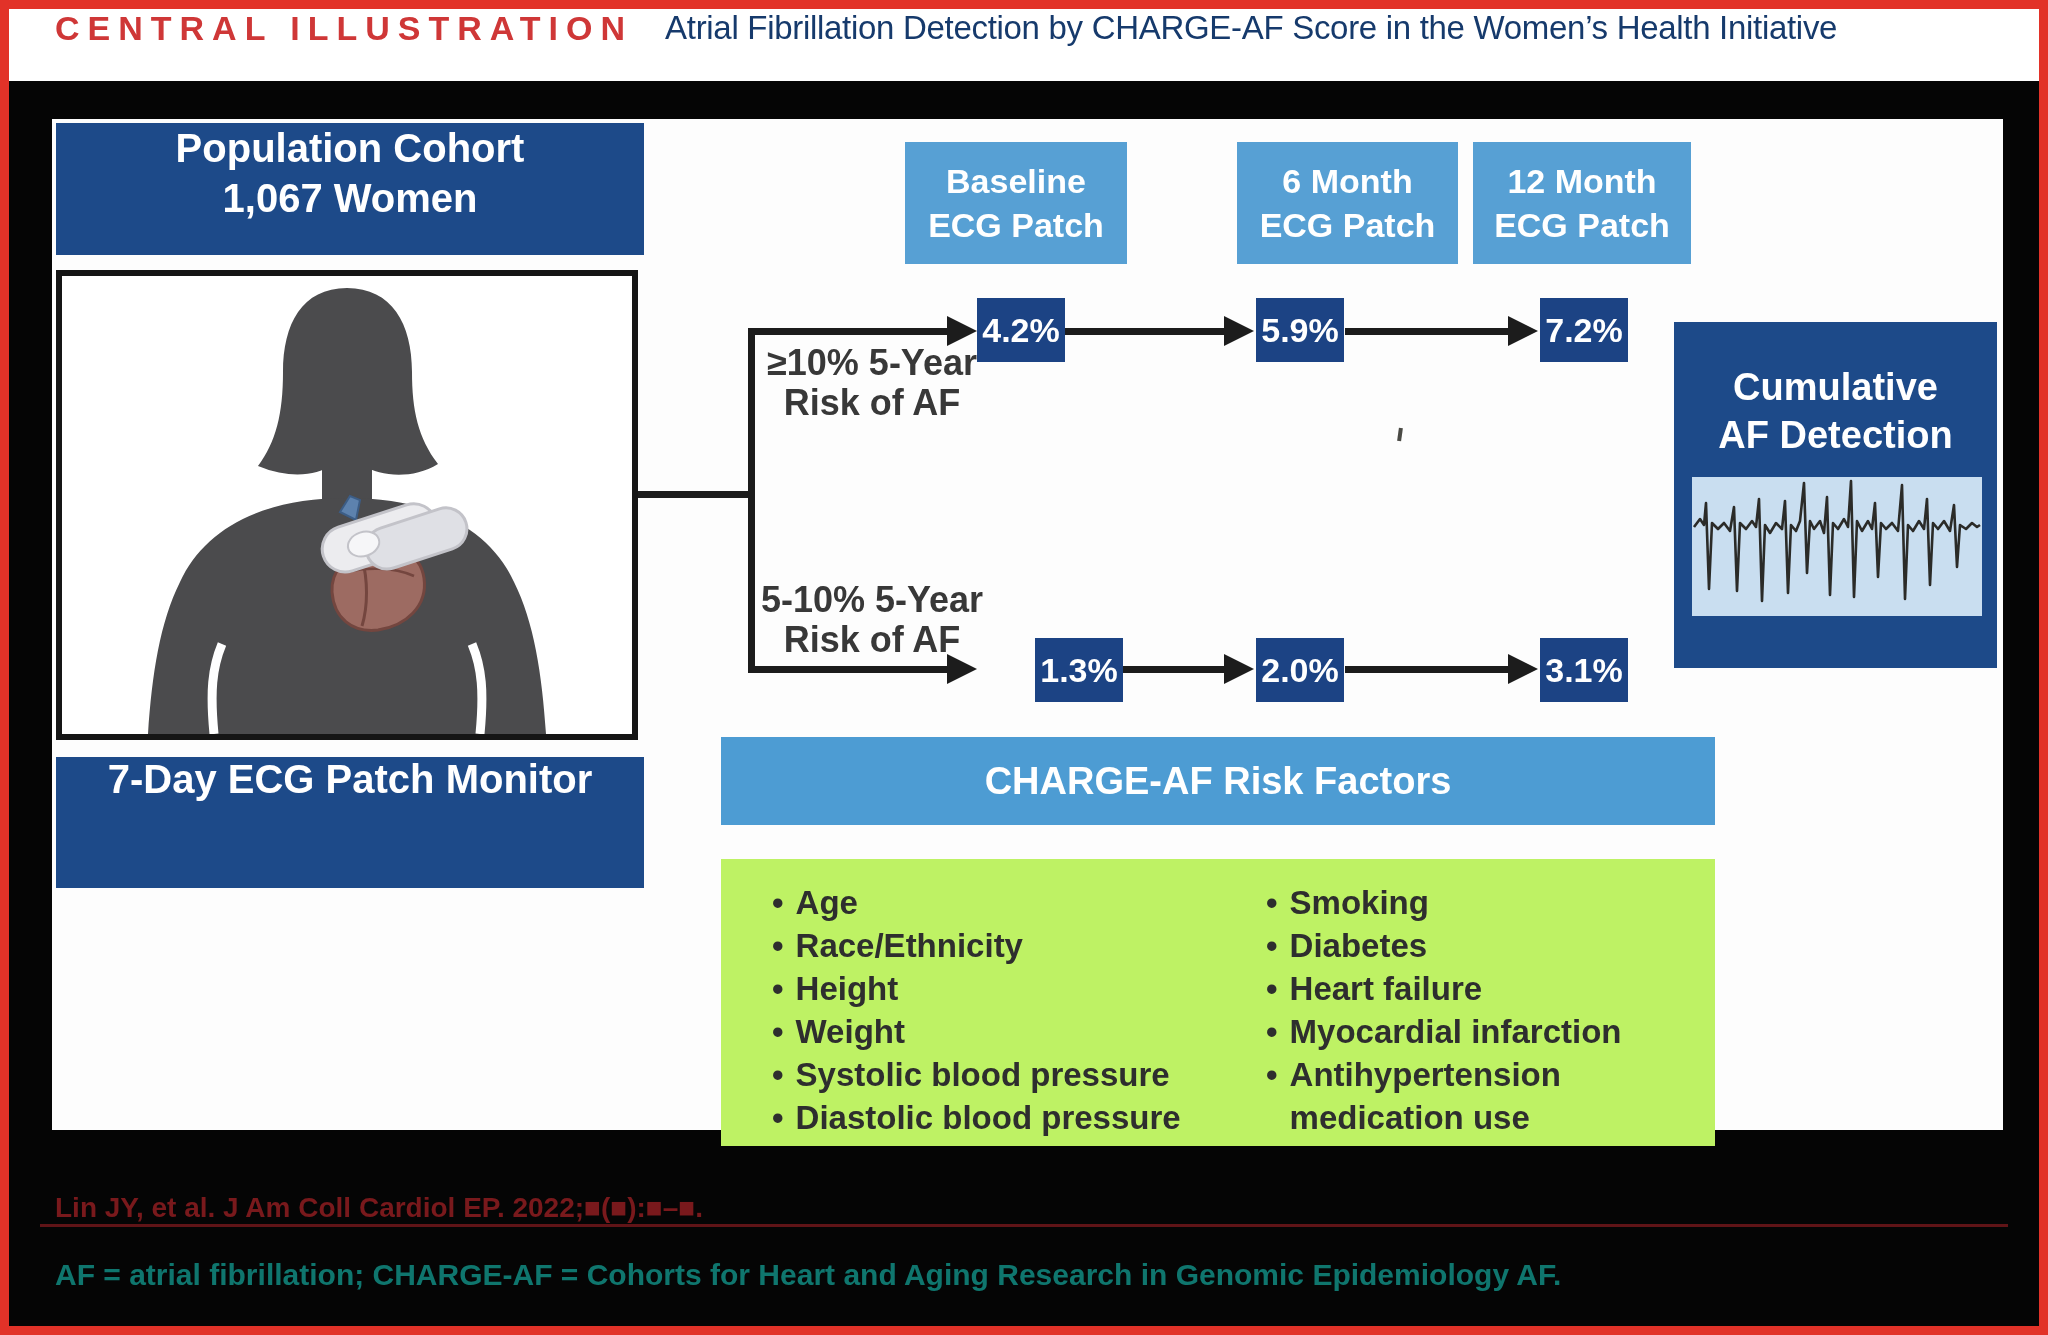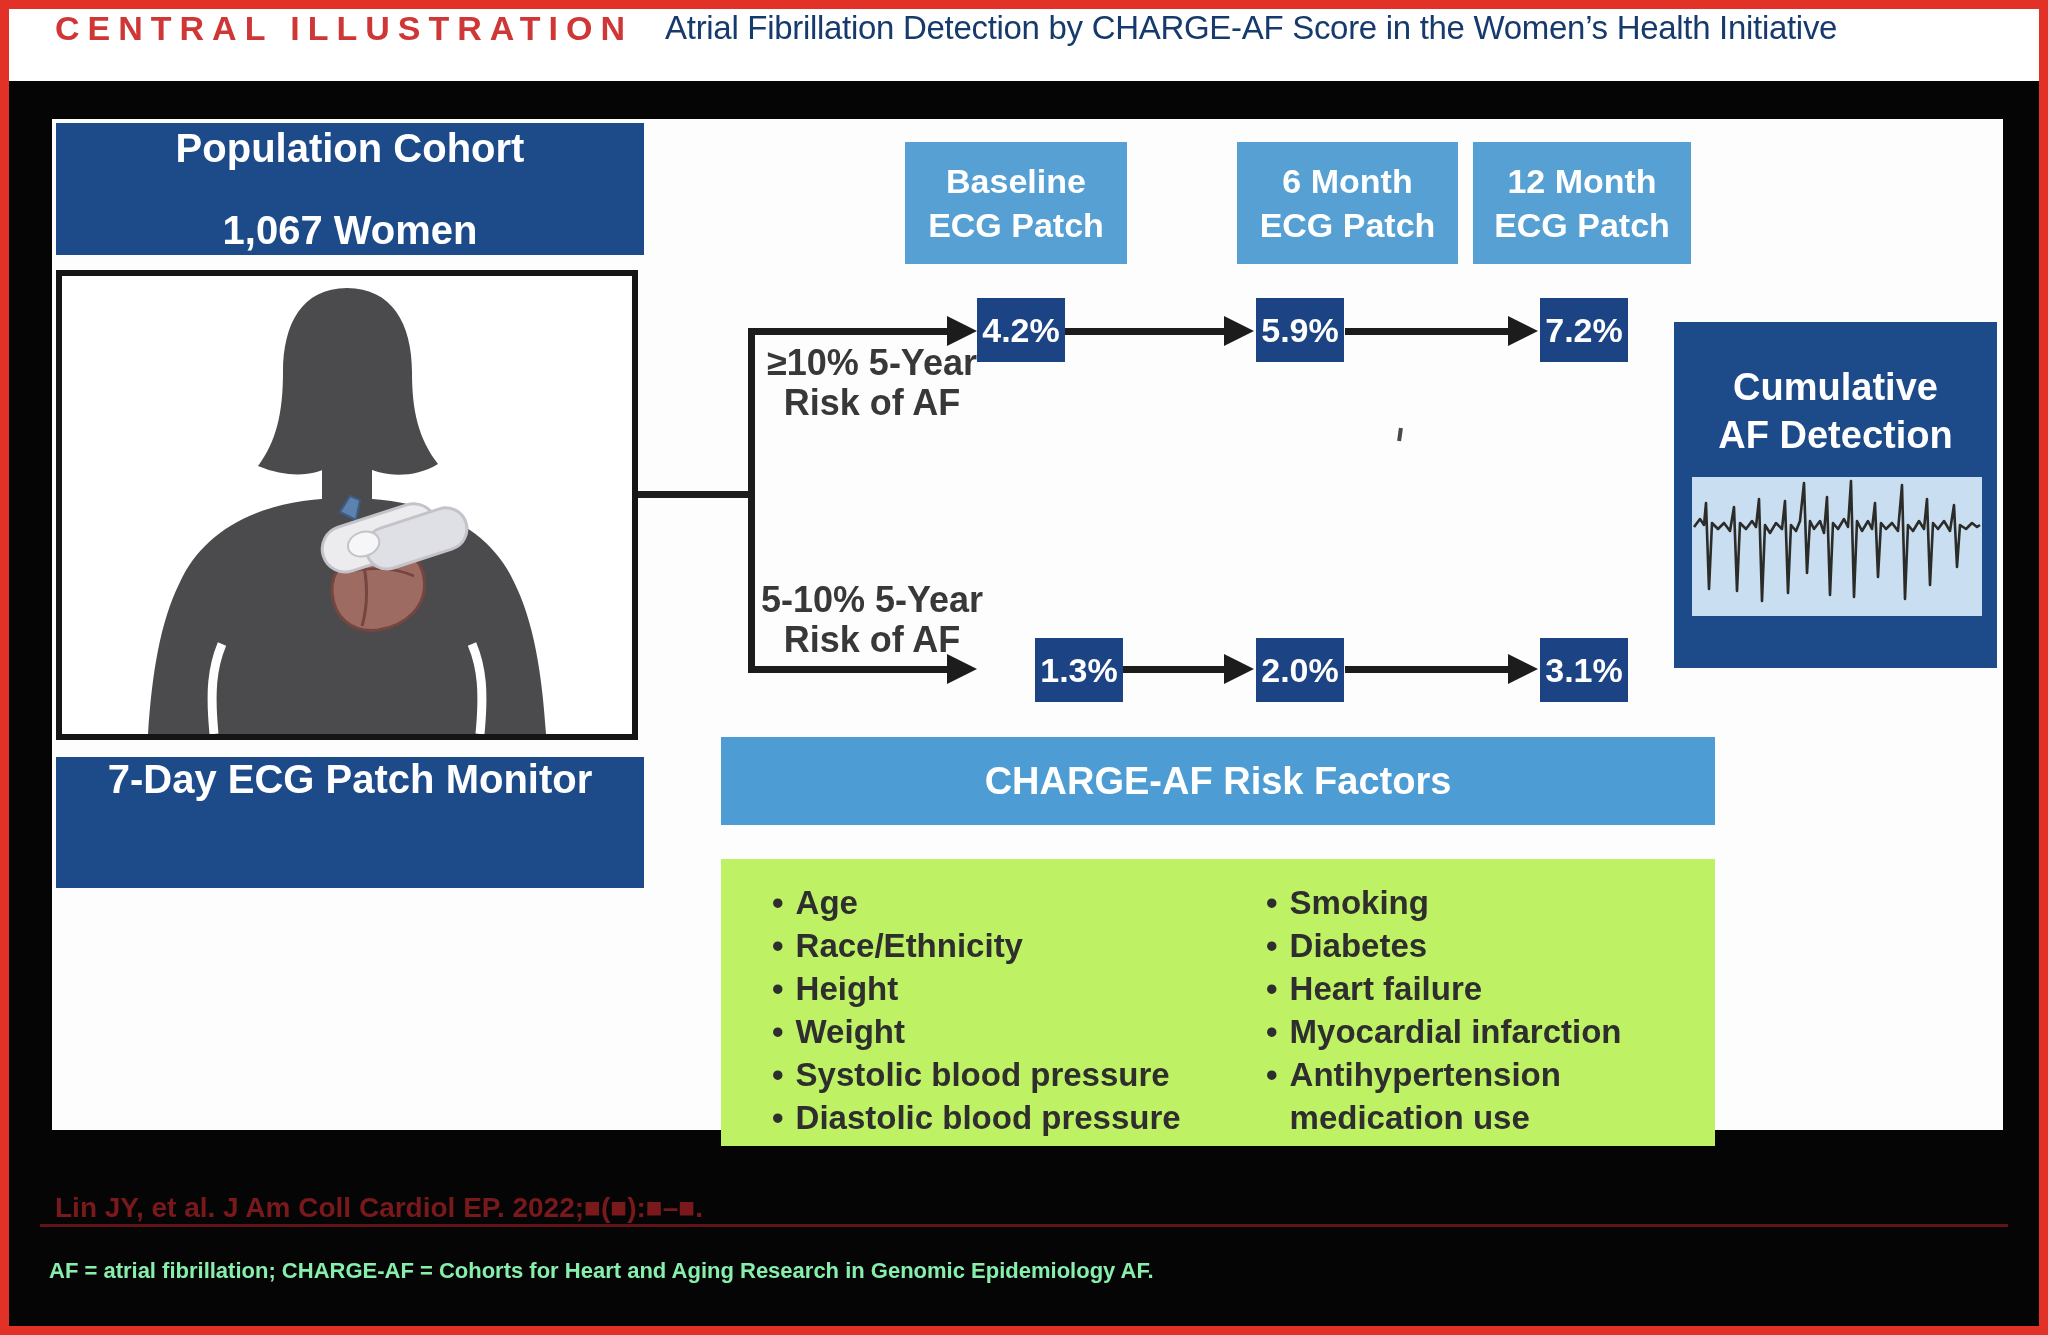--- a/index.html
+++ b/index.html
@@ -8,21 +8,21 @@
   .abs{position:absolute;}
   
   #frame{position:absolute;inset:0;border:9px solid #e23228;pointer-events:none;z-index:60;}
   
   #hdr{left:9px;top:9px;width:2030px;height:72px;background:#ffffff;display:flex;align-items:flex-start;gap:16px;}
   #hdr .kicker{margin-left:46px;font-size:34px;font-weight:bold;letter-spacing:8px;color:#cf3737;white-space:nowrap;}
   #hdr .title{margin-left:16px;font-size:33px;font-weight:500;letter-spacing:-0.3px;color:#163a6c;white-space:nowrap;}
   
   #panel{left:52px;top:119px;width:1951px;height:1011px;background:#fdfdfd;}
   .navy{background:#1d4a89;color:#fff;}
-  .navybox{display:flex;flex-direction:column;justify-content:space-between;align-items:center;
+  .navybox{display:flex;flex-direction:column;justify-content:flex-start;align-items:center;
            font-weight:bold;text-align:center;}
   #popbox{left:56px;top:123px;width:588px;height:132px;font-size:40px;line-height:1.25;}
   #monitorbox{left:56px;top:757px;width:588px;height:131px;font-size:40px;}
   
   #silframe{left:56px;top:270px;width:582px;height:470px;background:#fff;border:6px solid #151515;box-sizing:border-box;}
   #silframe svg{display:block;width:100%;height:100%;}
   
   .tpbox{top:142px;height:122px;background:#57a0d4;color:#fff;font-weight:bold;font-size:34px;
          line-height:1.3;display:flex;flex-direction:column;justify-content:center;text-align:center;}
   #tp0{left:905px;width:222px;} #tp1{left:1189px;width:221px;margin-left:48px;} #tp2{left:1473px;width:218px;}
@@ -45,21 +45,21 @@
          font-weight:bold;display:flex;align-items:center;justify-content:center;}
   #rfbody{left:721px;top:859px;width:994px;height:287px;background:#bef264;}
   .rfcol{position:absolute;top:22px;display:flex;flex-direction:column;}
   #rfleft{left:51px;width:440px;} #rfright{left:545px;width:400px;}
   .rf-item{display:flex;font-size:33px;font-weight:bold;color:#2e2e2e;line-height:43px;}
   .rf-item::before{content:"•";margin-right:12px;}
   
   #cite{left:55px;top:1192px;font-size:28px;font-weight:bold;color:#79191c;
         text-decoration:none;white-space:nowrap;}
   #rule{left:40px;top:1224px;width:1968px;height:3px;background:#601417;}
-  #abbr{left:49px;top:1258px;font-size:22px;font-weight:bold;color:#86efac;white-space:nowrap;}
+  #abbr{left:55px;top:1258px;font-size:30px;font-weight:bold;color:#0f766e;white-space:nowrap;}
   #artifact{left:1398px;top:428px;width:4px;height:13px;background:#4a4a45;transform:rotate(8deg);}
 </style>
 </head>
 <body>
 
 <div id="stage">
 
   <div class="abs" id="hdr">
     <span class="kicker">CENTRAL ILLUSTRATION</span>
     <span class="title">Atrial Fibrillation Detection by CHARGE-AF Score in the Women’s Health Initiative</span>

